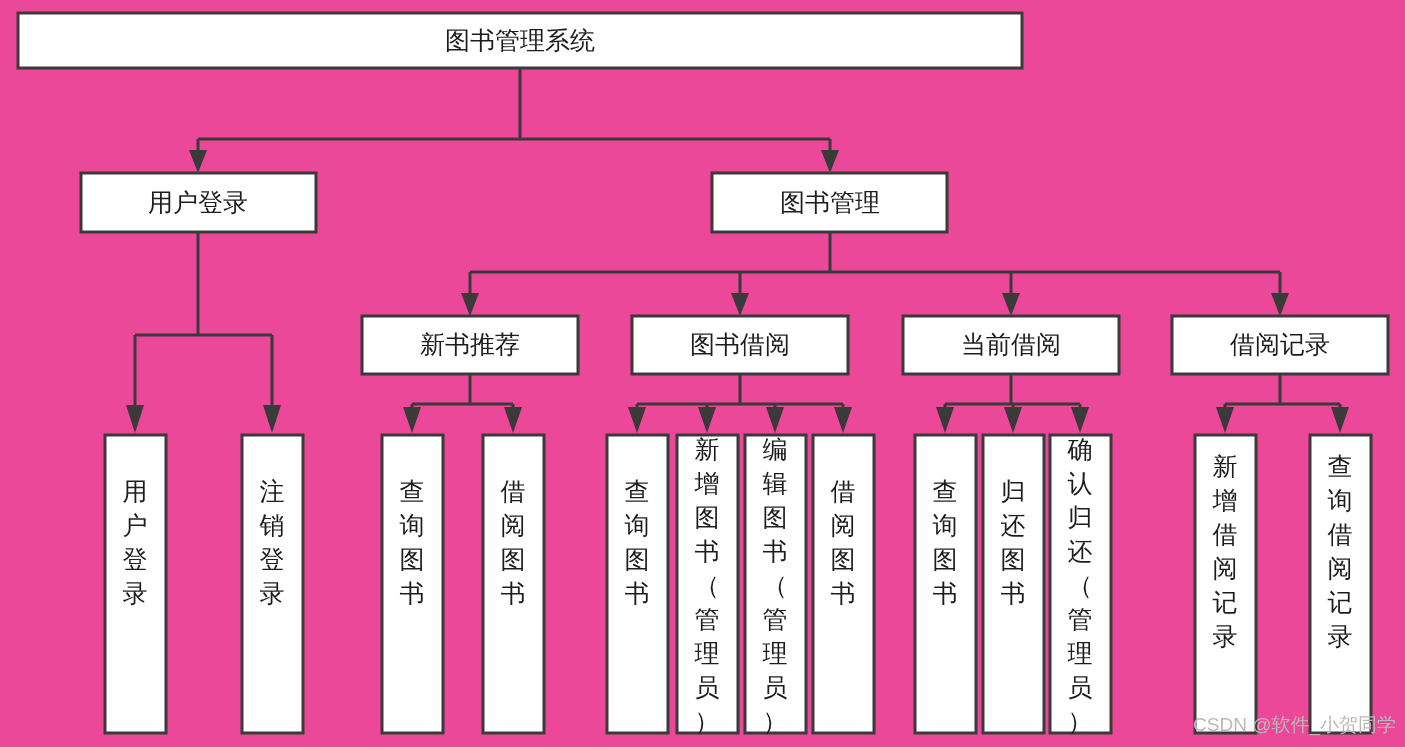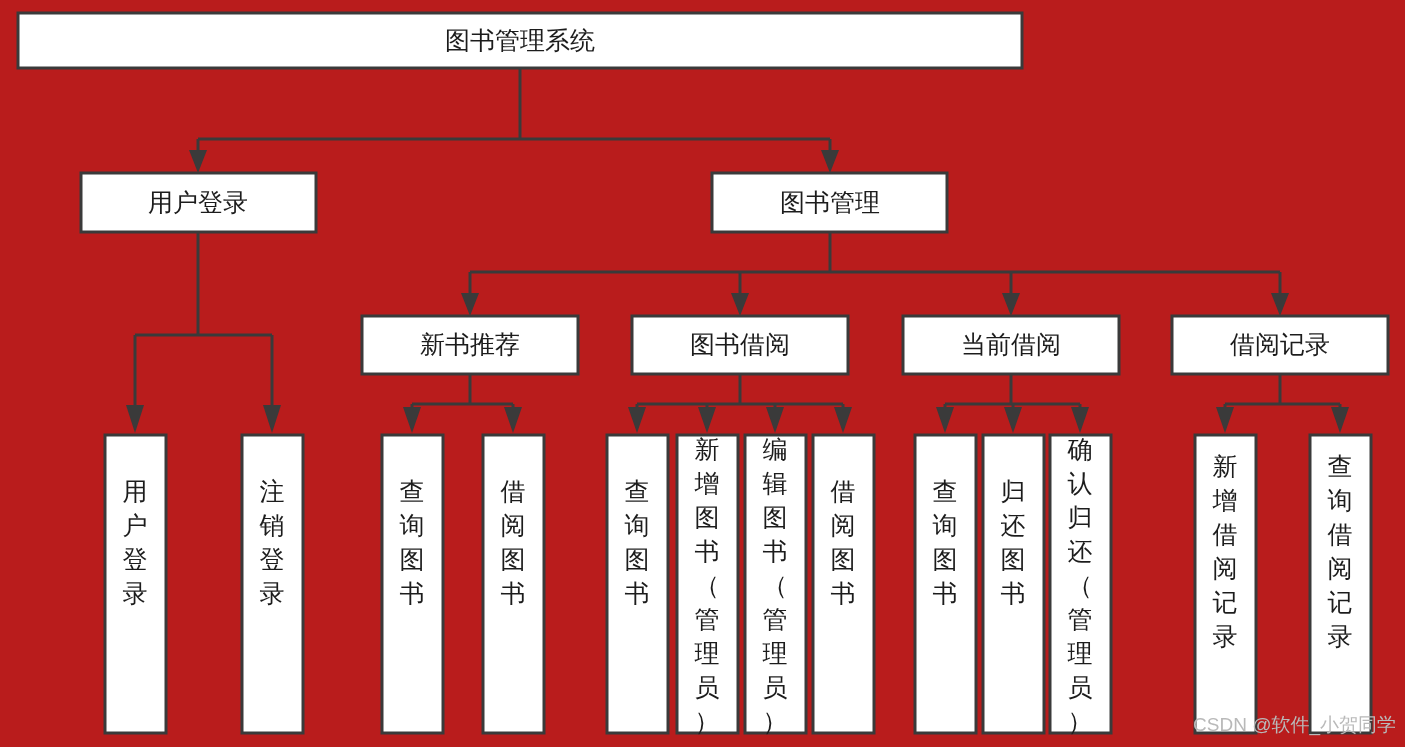--- a/index.html
+++ b/index.html
@@ -8,21 +8,21 @@
     padding: 0;
     background: #ffffff;
   }
   body {
     font-family: "Liberation Sans", "DejaVu Sans", sans-serif;
   }
   #diagram-root {
     position: relative;
     width: 1405px;
     height: 747px;
-    background: #b91c1c;
+    background: #ec4899;
     overflow: hidden;
   }
   svg.diagram-canvas {
     position: absolute;
     top: 0;
     left: 0;
     width: 1405px;
     height: 747px;
     display: block;
   }

